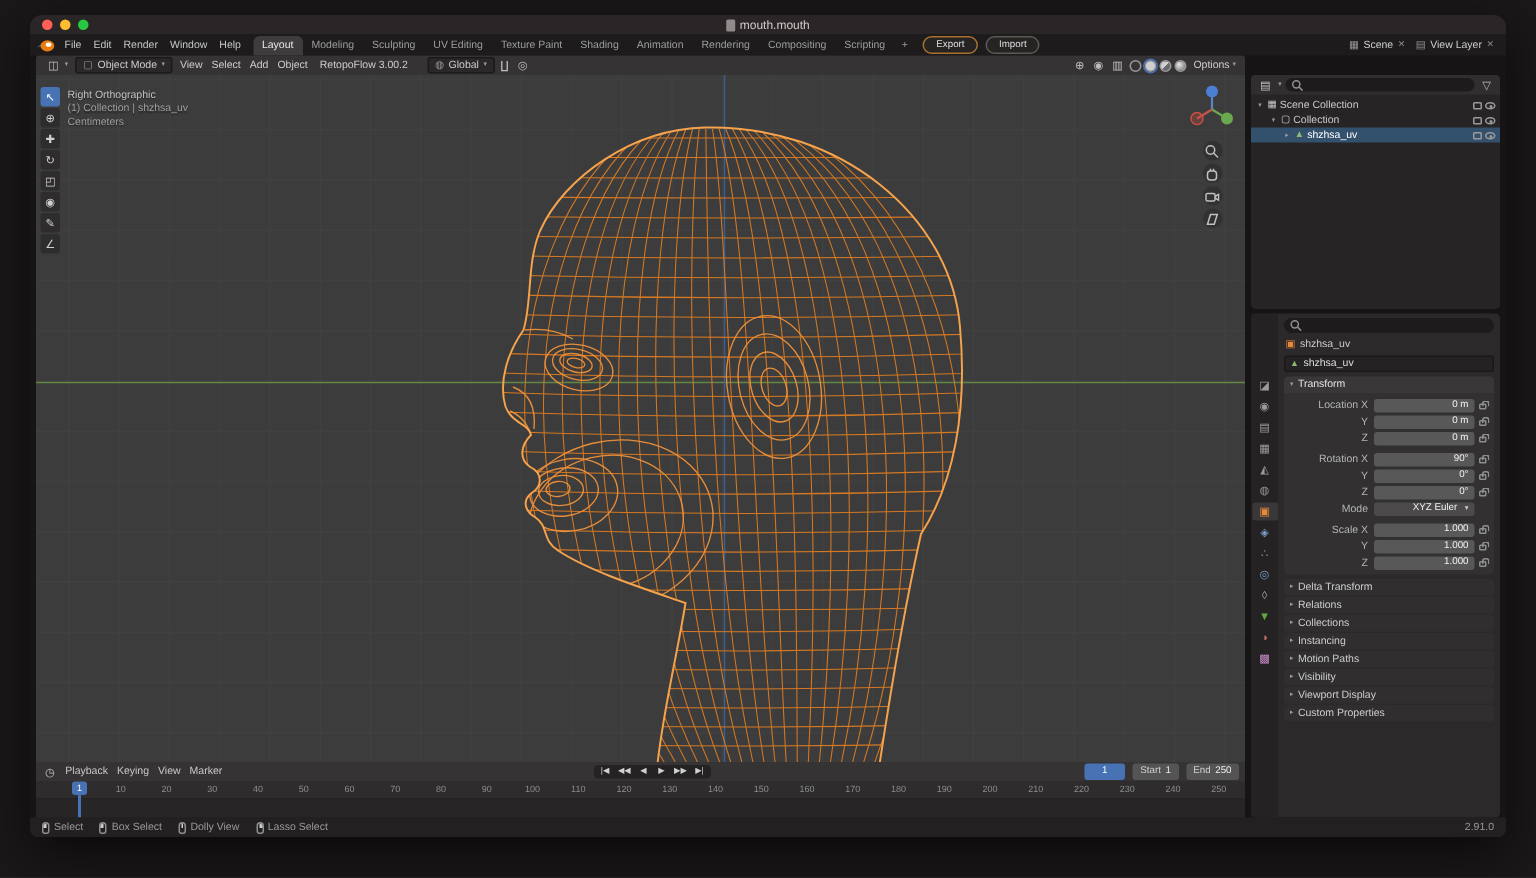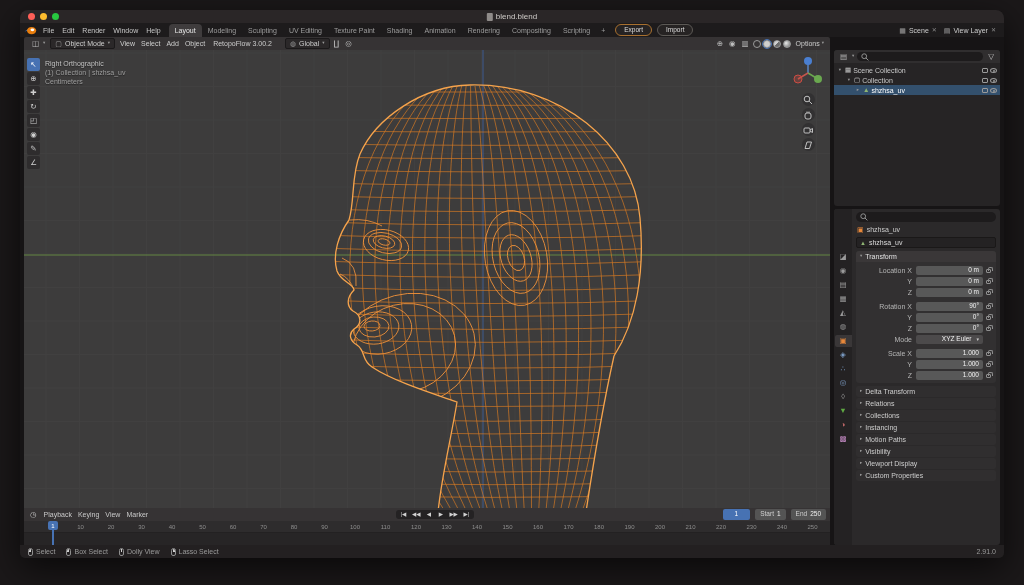--- a/index.html
+++ b/index.html
@@ -127,21 +127,21 @@
   <div class="window">
 
     <div class="titlebar">
       <div class="lights">
         <span class="light l-close"></span>
         <span class="light l-min"></span>
         <span class="light l-max"></span>
       </div>
       <div class="wtitle">
         <span class="doc-icon"></span>
-        <span>blend.blend</span>
+        <span>mouth.mouth</span>
       </div>
     </div>
 
     <div class="topbar">
       <span style="display:flex;align-items:center;margin-right:2px;">
         <svg width="13" height="9" viewBox="0 0 13 9">
             <path d="M0.5 5.5 L5 2.5 L5.6 4.2 Z" fill="#3b6fb0"></path>
             <ellipse cx="7.6" cy="4.6" rx="4.6" ry="3.7" fill="#e87d0d"></ellipse>
             <ellipse cx="8.4" cy="3.8" rx="1.9" ry="1.4" fill="#ffffff"></ellipse>
           </svg>

